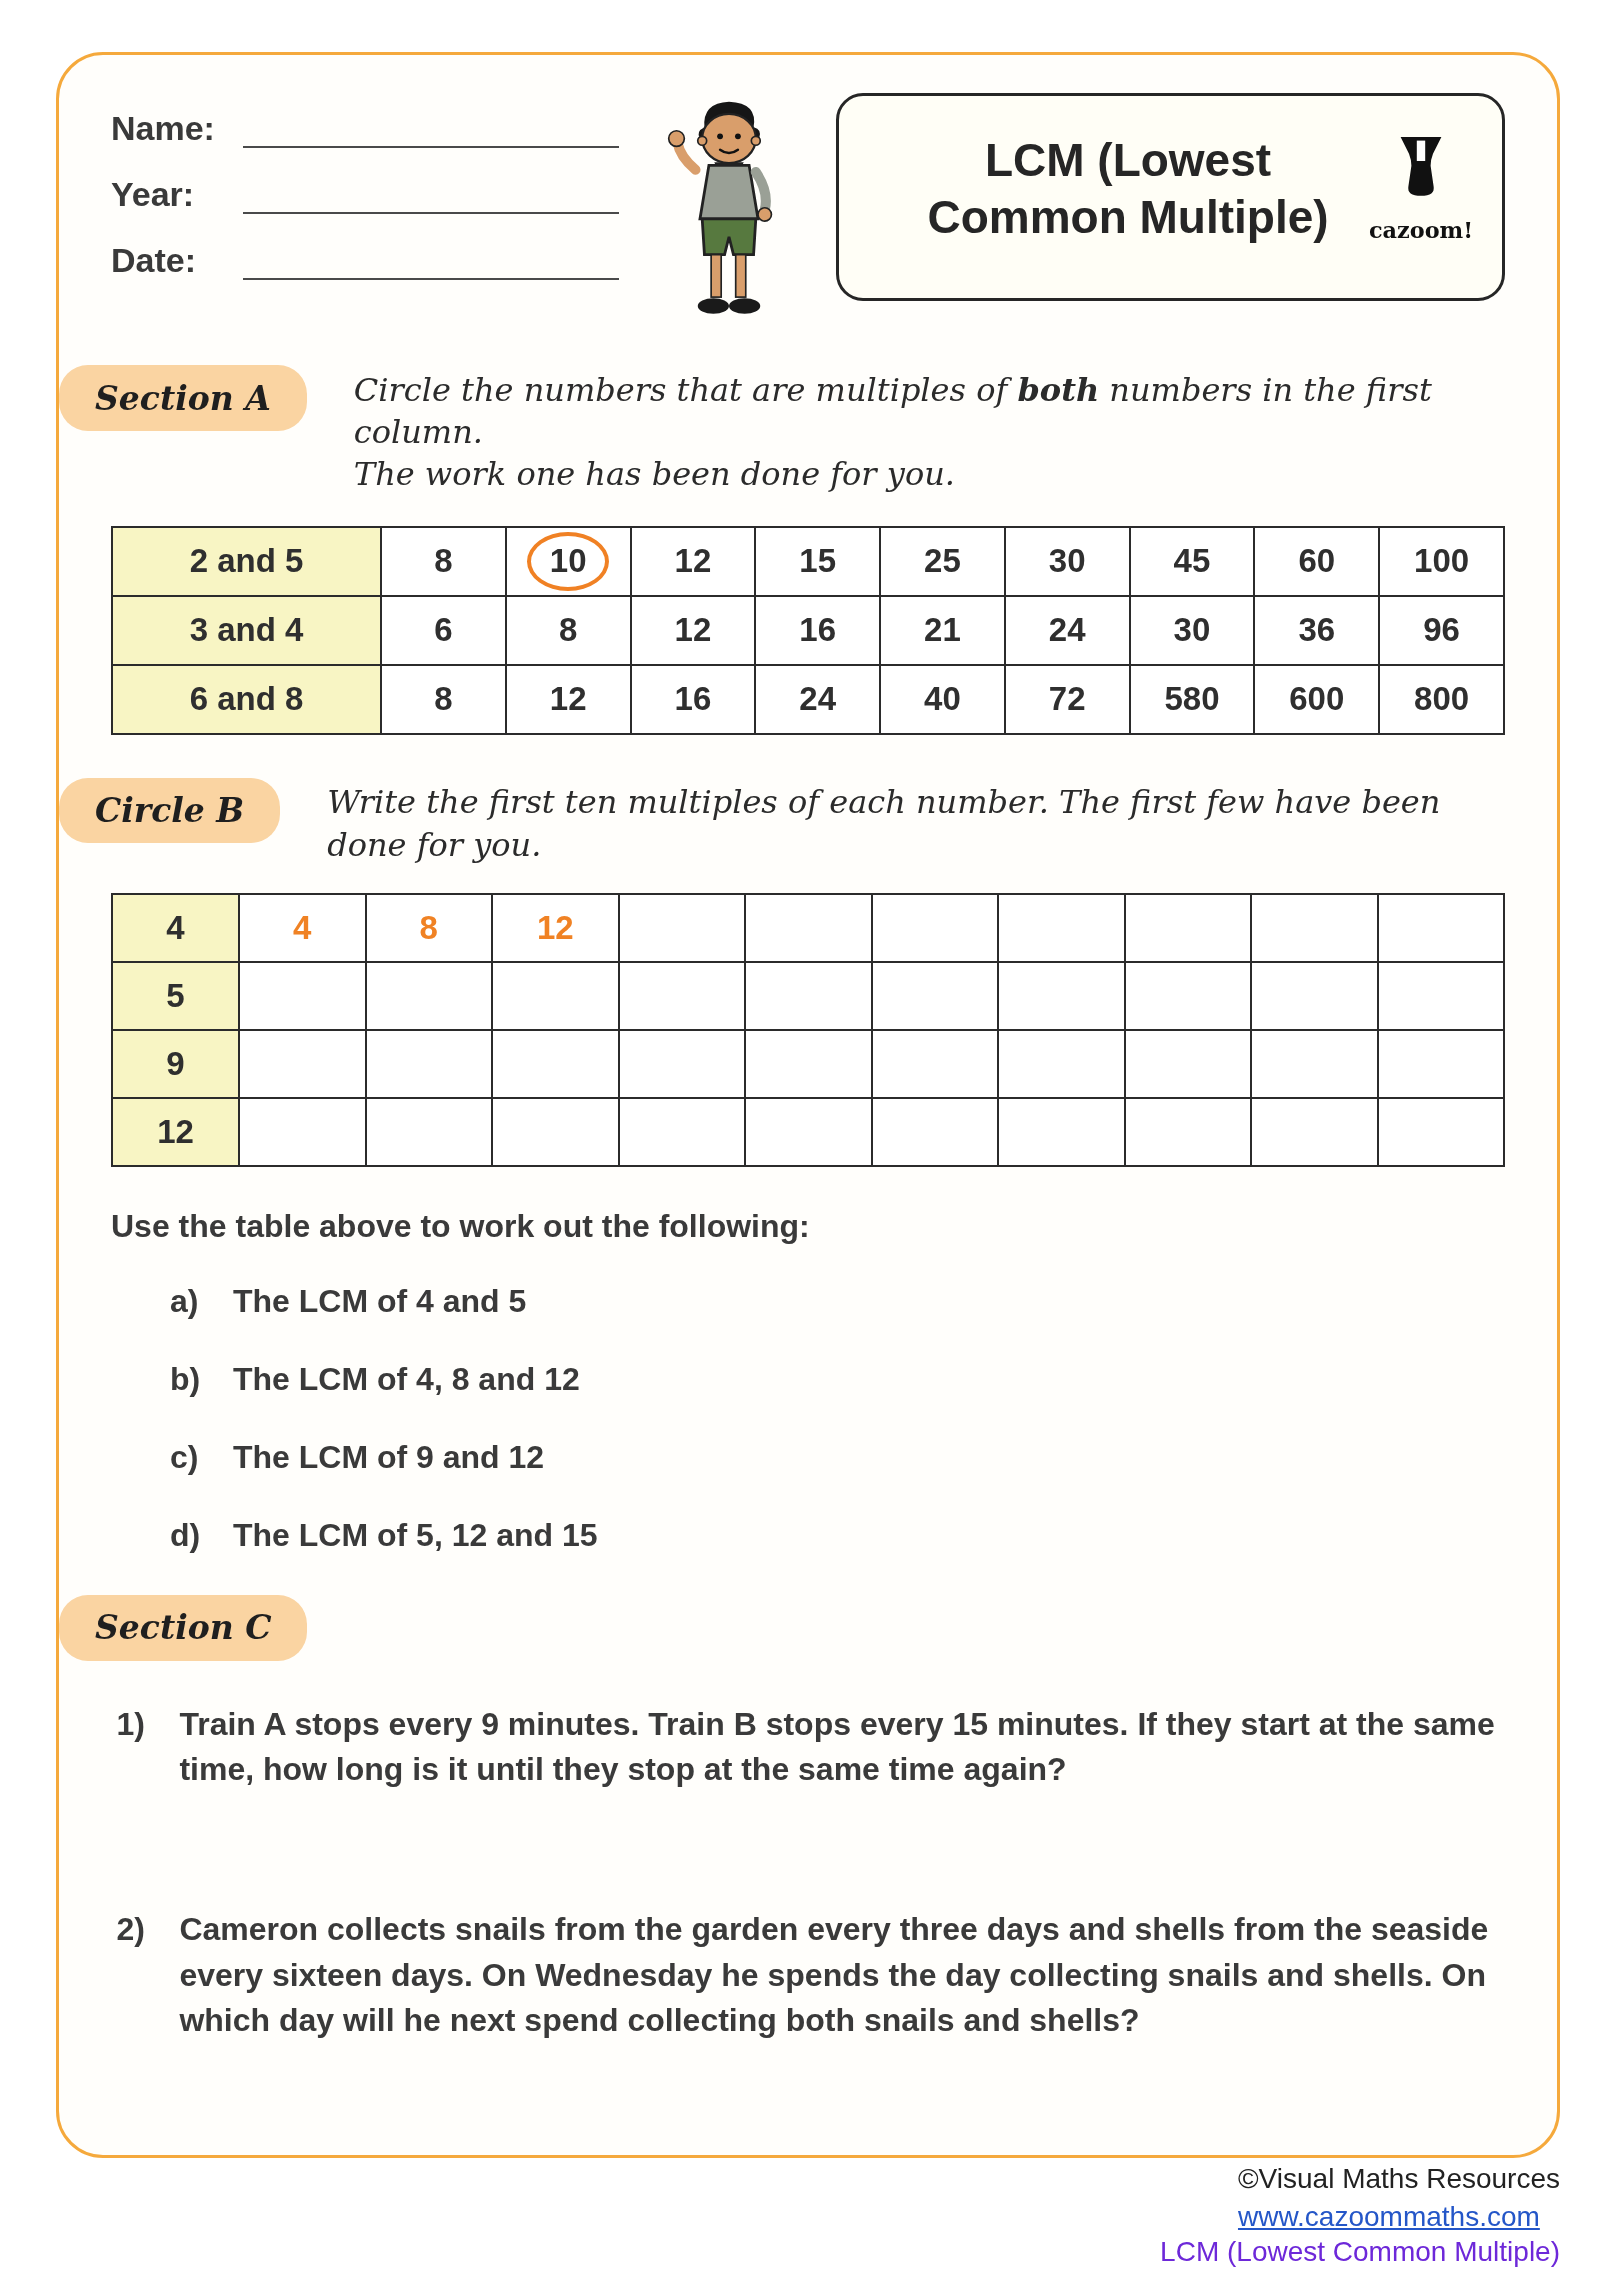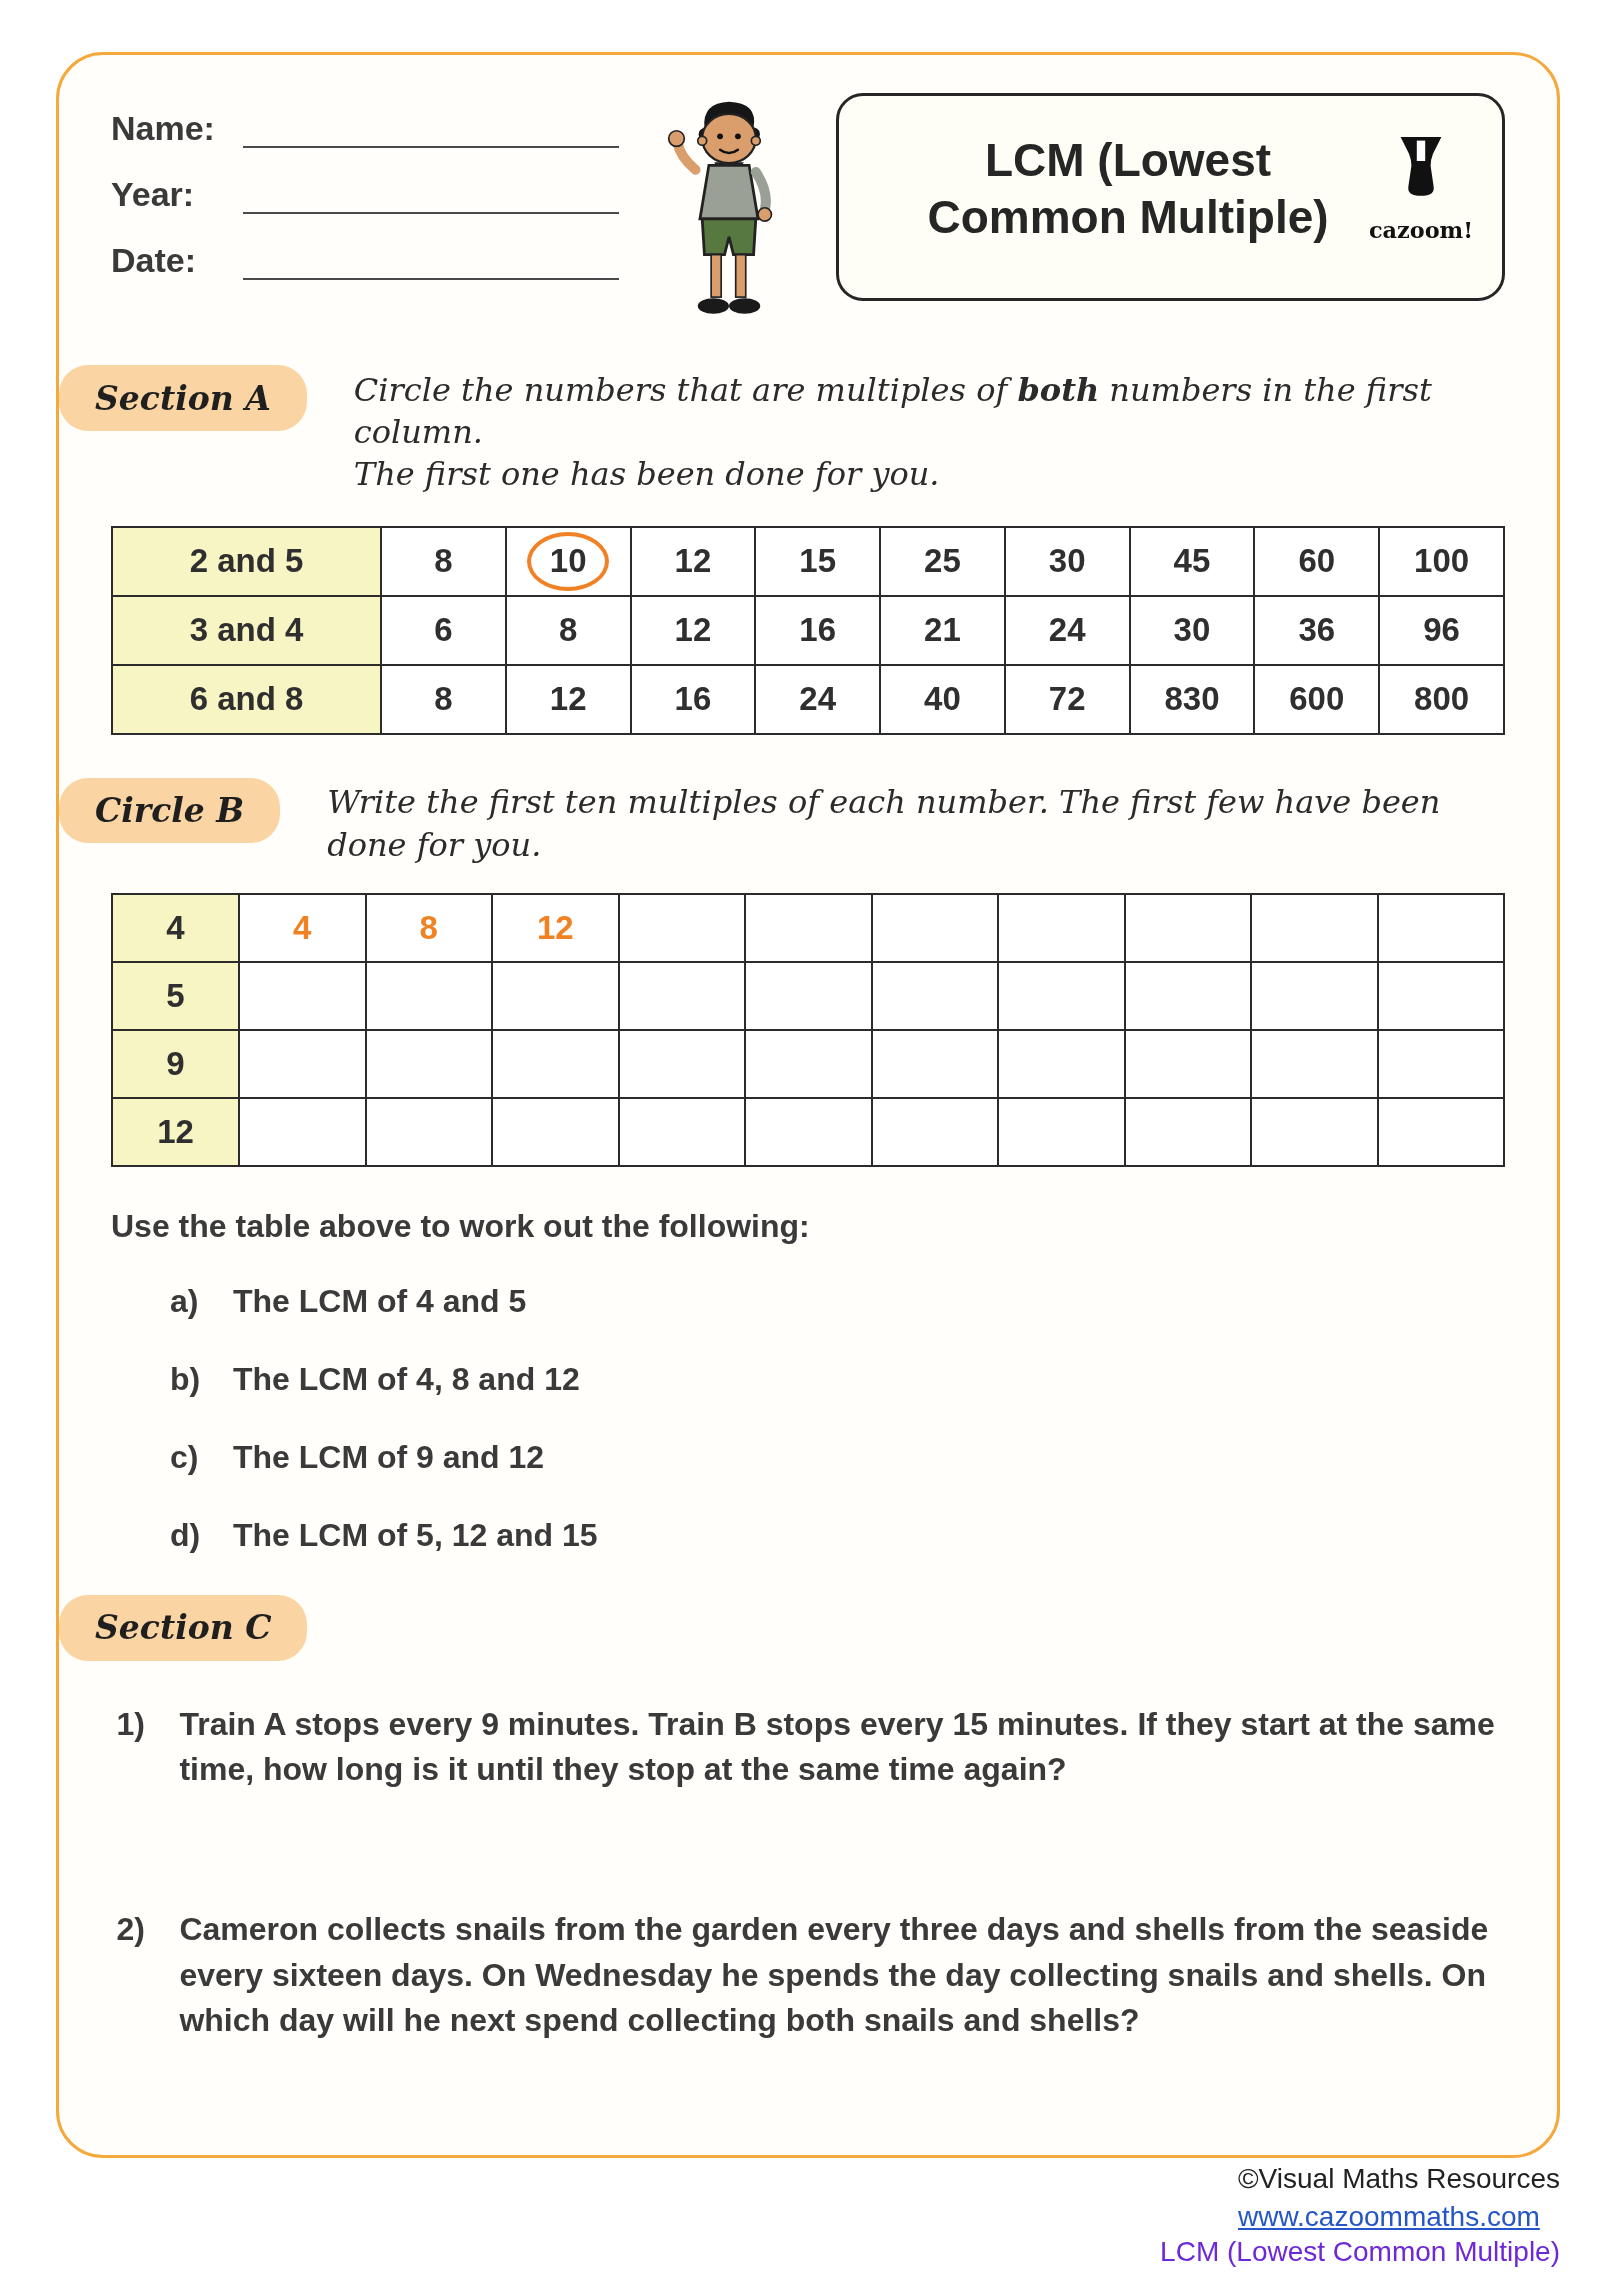--- a/index.html
+++ b/index.html
@@ -189,21 +189,21 @@
           </svg>
           <span class="logo-word">cazoom!</span>
         </div>
       </div>
     </div>
 
     <div class="section-row">
       <span class="pill">Section A</span>
       <div class="instruction">
         <span>Circle the numbers that are multiples of </span><b>both</b><span> numbers in the first column.</span><br>
-        <span>The first one has been done for you.</span>
+        <span>The work one has been done for you.</span>
       </div>
     </div>
 
     <table class="table-a">
       <colgroup>
         <col style="width:269px">
         <col>
           <col>
           <col>
           <col>
@@ -239,21 +239,21 @@
         <td>96</td>
       </tr>
       <tr>
         <td class="lbl">6 and 8</td>
         <td>8</td>
         <td>12</td>
         <td>16</td>
         <td>24</td>
         <td>40</td>
         <td>72</td>
-        <td>830</td>
+        <td>580</td>
         <td>600</td>
         <td>800</td>
       </tr>
     </tbody>
       </table>
 
     <div class="section-row">
       <span class="pill">Circle B</span>
       <div class="instruction">Write the first ten multiples of each number. The first few have been done for you.</div>
     </div>

